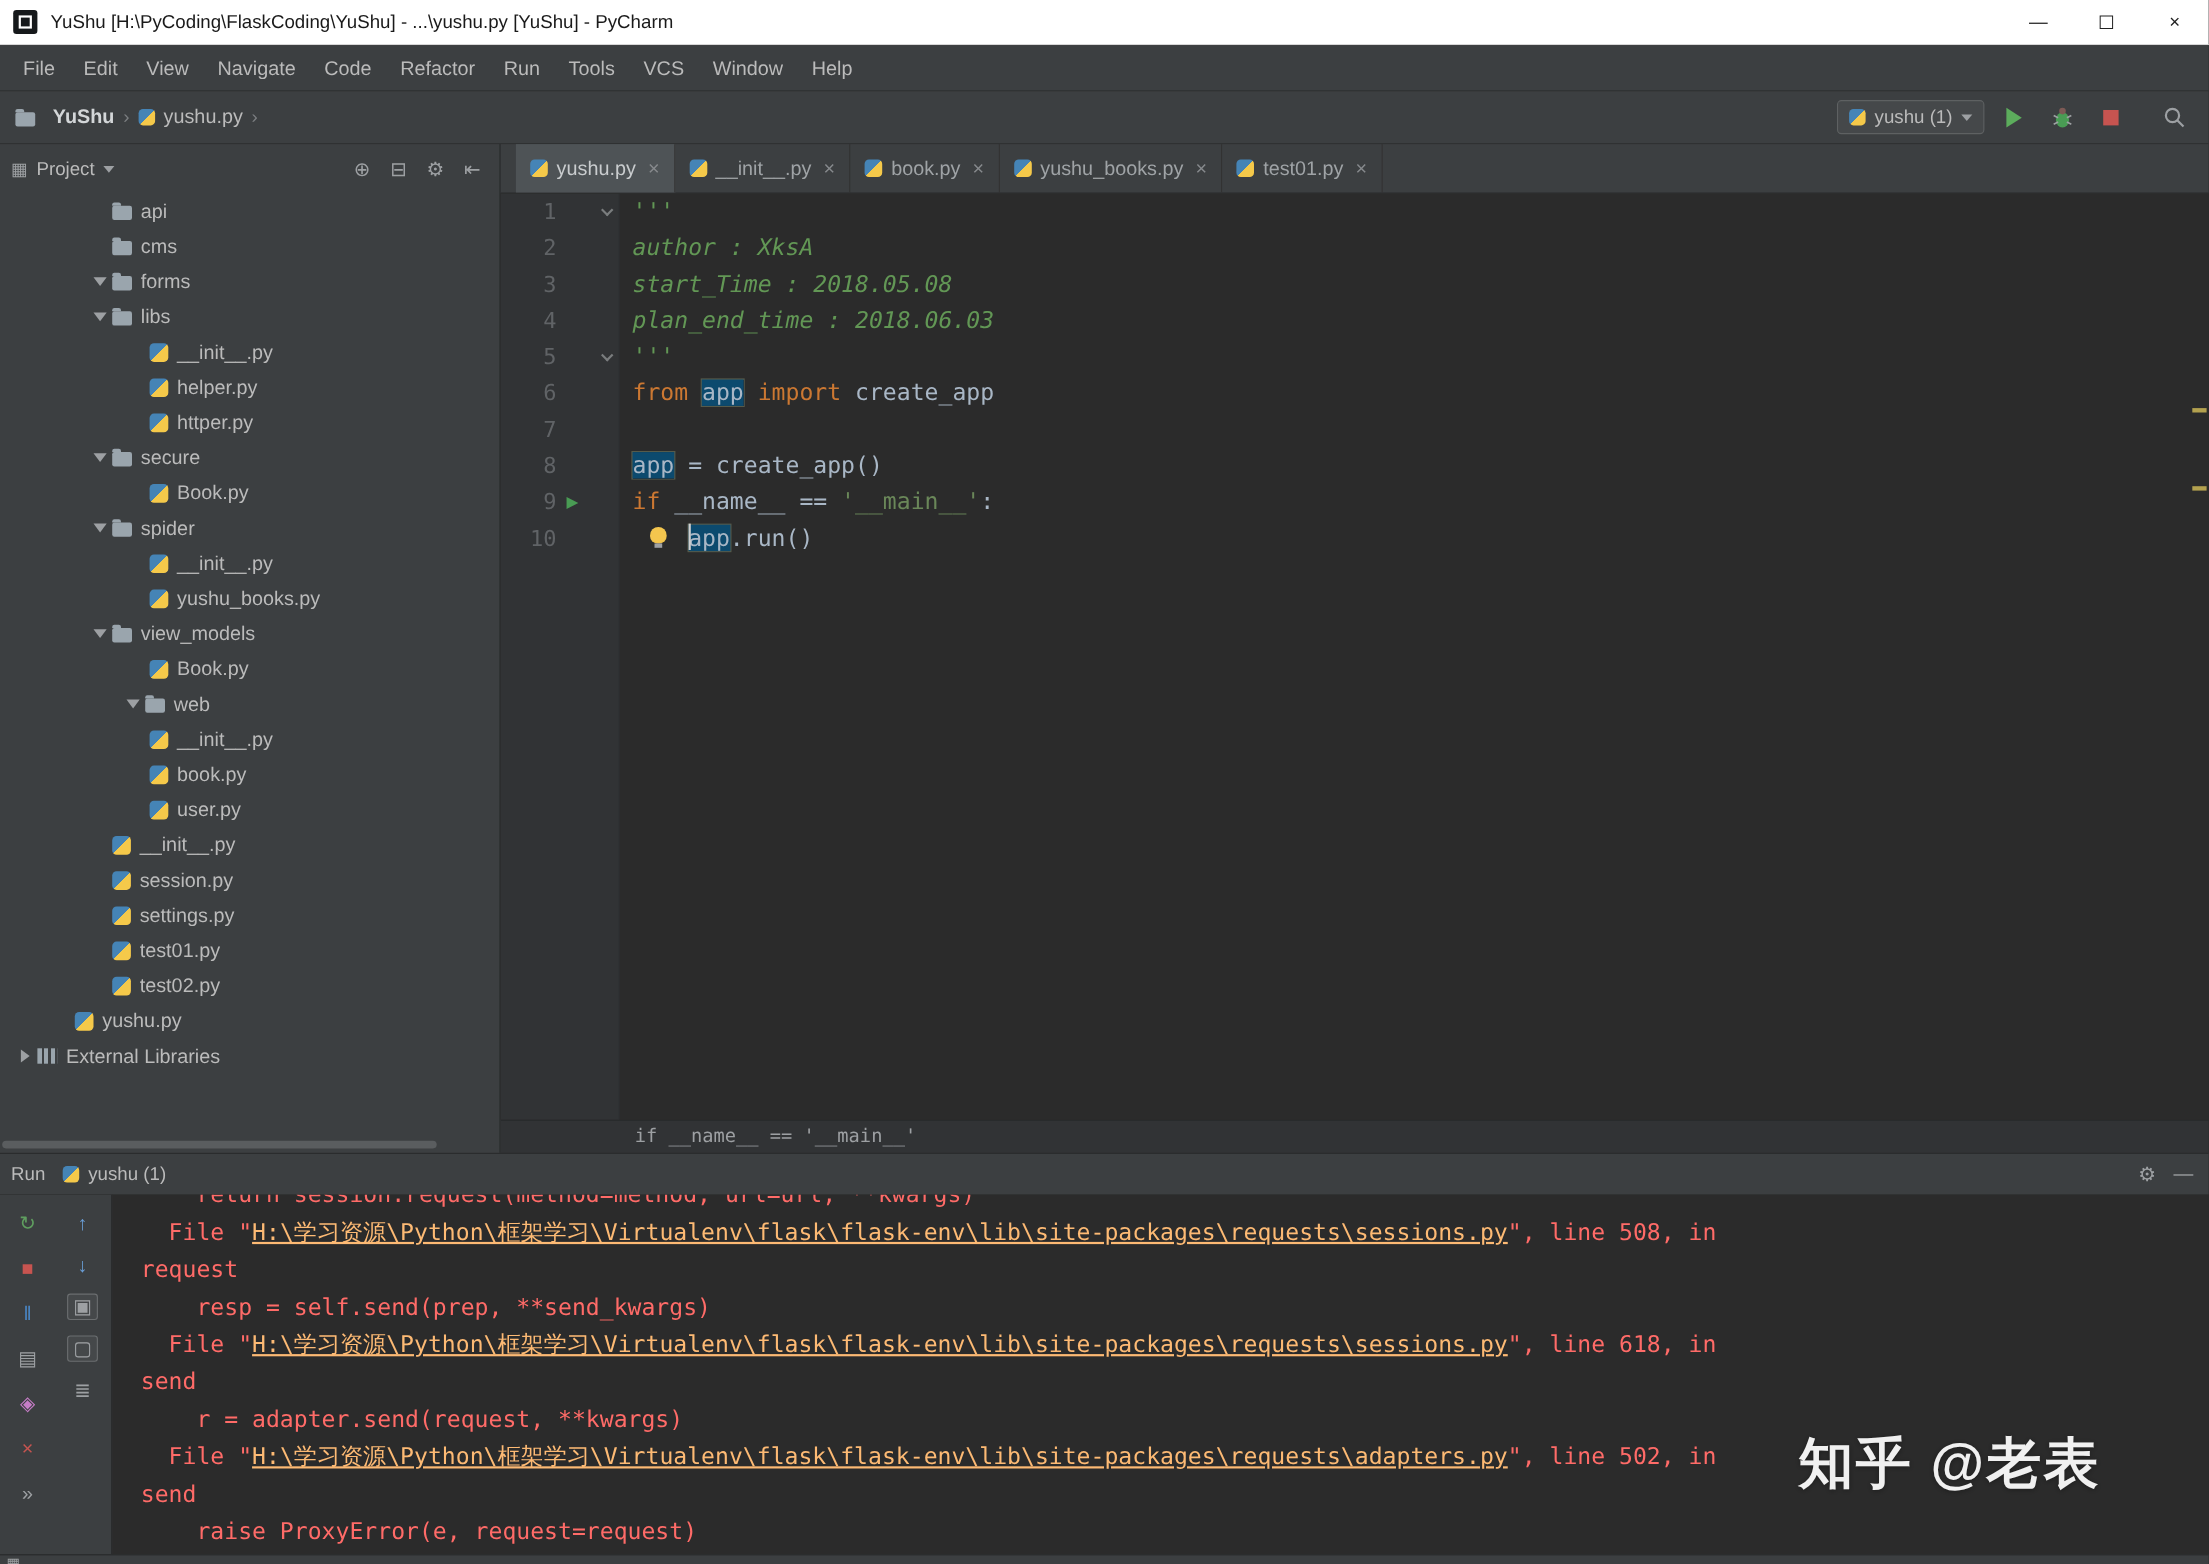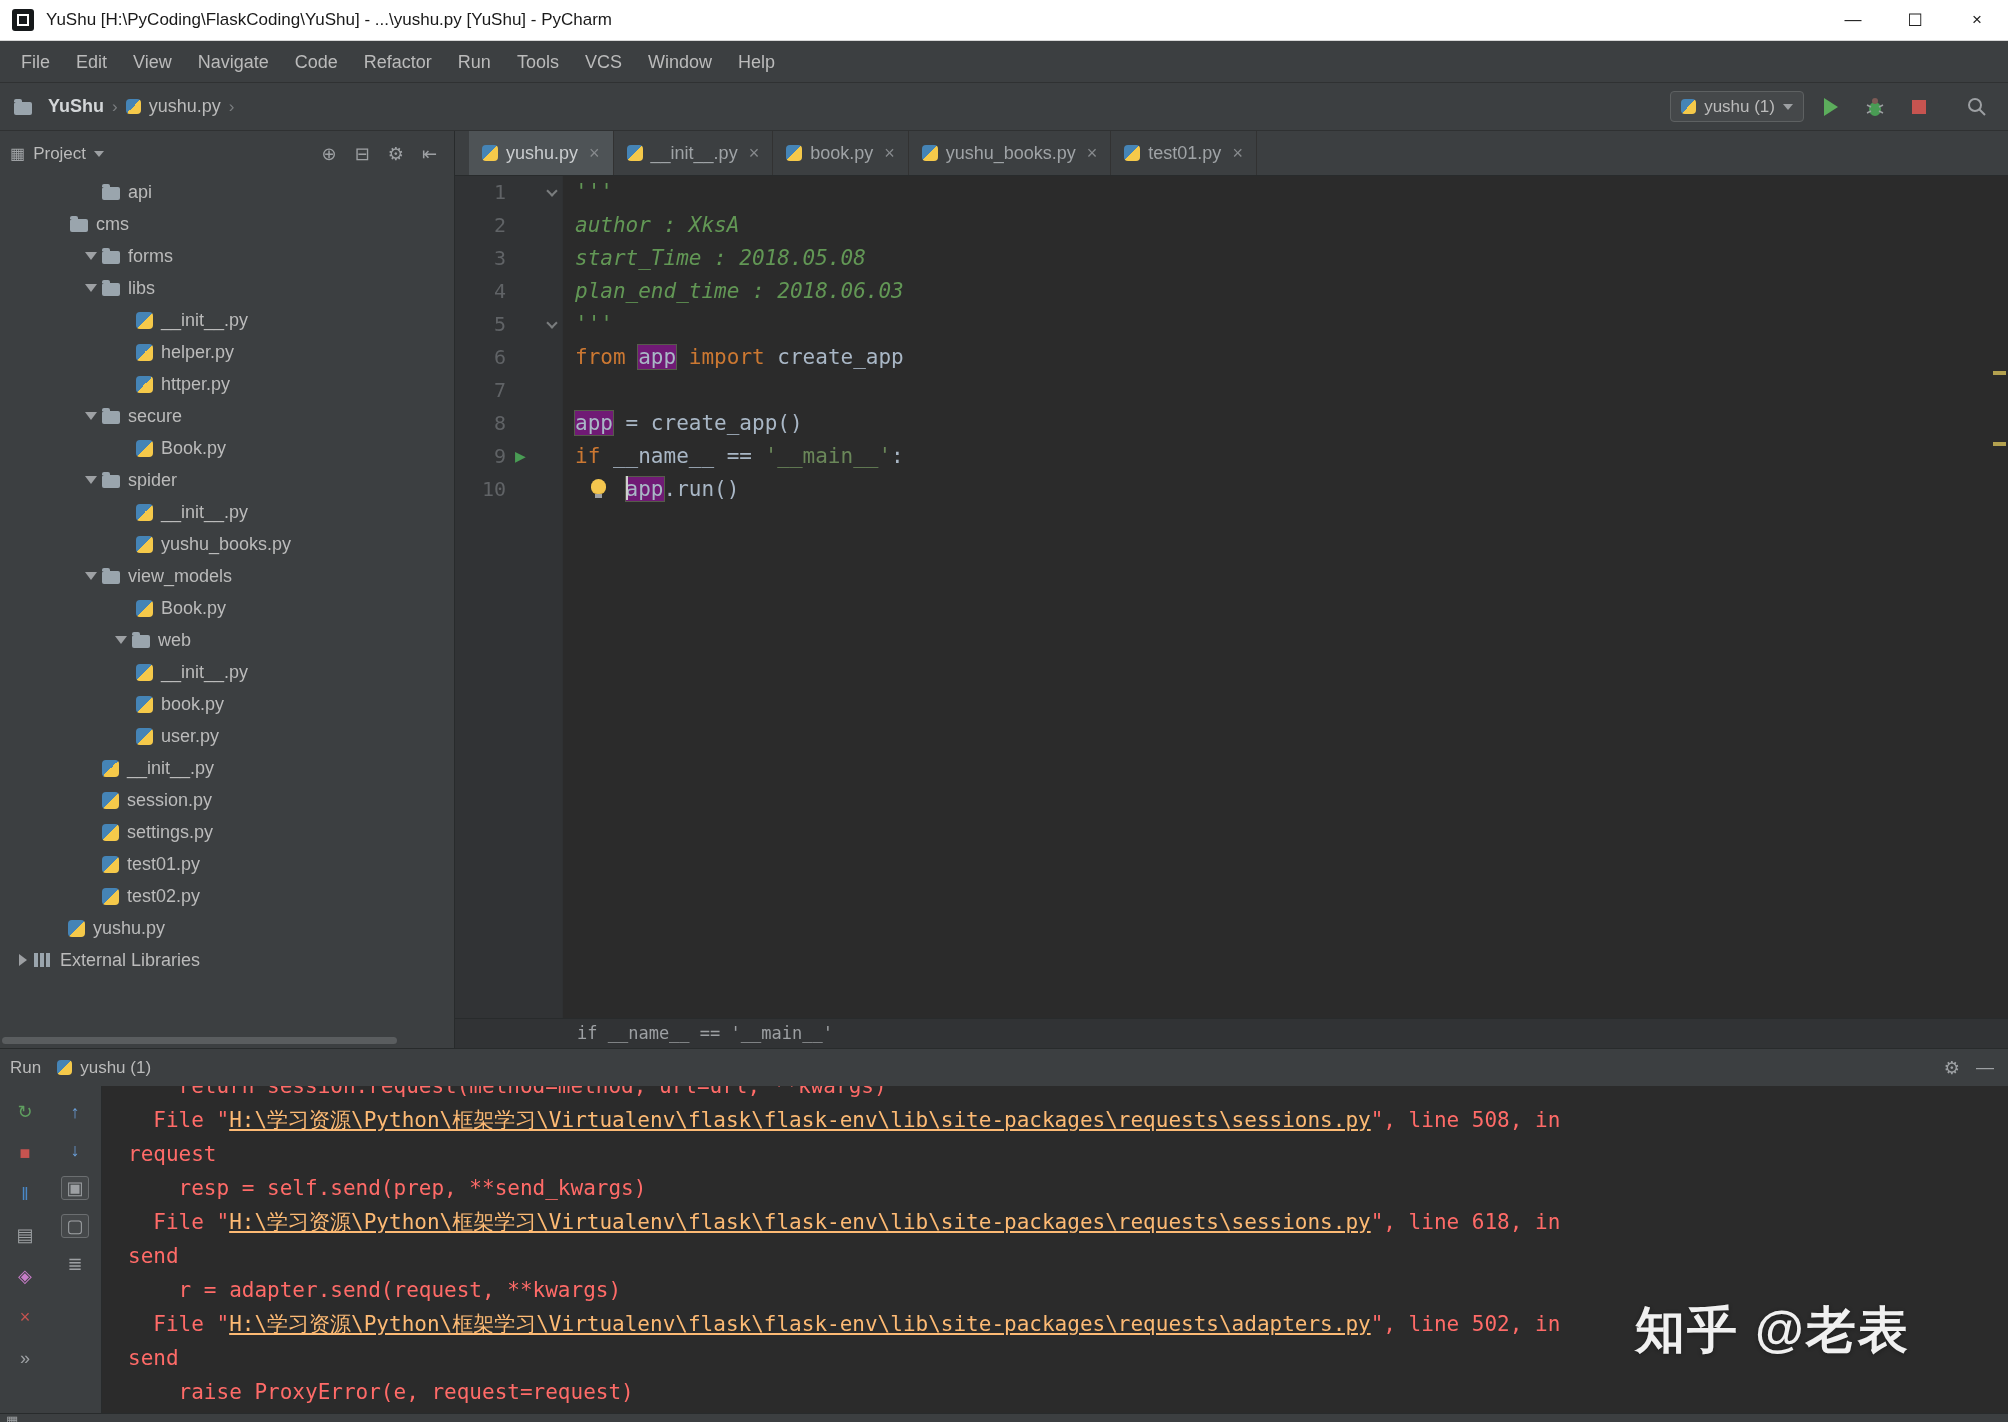--- a/index.html
+++ b/index.html
@@ -65,21 +65,21 @@
   .gutter-line{position:relative;height:33px;line-height:33px;}
   .lnum{position:absolute;right:56px;color:#606366;font-family:"DejaVu Sans Mono",monospace;font-size:20px;}
   .run-arrow{position:absolute;left:60px;color:#499c54;font-size:14px;}
   .fold-chev{position:absolute;right:6px;top:11px;width:8px;height:8px;border-right:2px solid #7a7d7e;border-bottom:2px solid #7a7d7e;transform:rotate(45deg);}
   .code{flex:1;padding-left:12px;font-family:"DejaVu Sans Mono",monospace;font-size:21px;color:#a9b7c6;}
   .code-line{height:33px;line-height:33px;white-space:pre;position:relative;}
   .tk.com{color:#629755;font-style:italic;}
   .tk.kw{color:#cc7832;}
   .tk.str{color:#6a8759;}
   .tk.def{color:#a9b7c6;}
-  .tk.hl{background:#701a75;box-shadow:0 0 0 1px #565b4b;text-align:right;}
+  .tk.hl{background:#0c4a6e;box-shadow:0 0 0 1px #565b4b;text-align:right;}
   .caret{display:inline-block;width:2px;height:24px;background:#d0d0d0;margin-right:-2px;vertical-align:middle;position:relative;top:-2px;}
   .bulb{position:absolute;left:16px;top:6px;width:15px;height:15px;background:radial-gradient(circle at 50% 40%,#f4c64e 65%,#d7a93c);border-radius:50% 50% 42% 42%;}
   .bulb::after{content:"";position:absolute;left:4px;bottom:-4px;width:7px;height:4px;background:#9da0a3;}
   .stripe{position:absolute;right:2px;width:13px;height:4px;background:#b3a14f;}
   .stripe.m1{top:195px;}
   .stripe.m2{top:266px;}
 
   .editor-bc{height:30px;background:#313335;border-top:1px solid #282b2c;color:#9da0a3;font-size:17px;line-height:29px;padding-left:122px;font-family:"DejaVu Sans Mono",monospace;}
 
   
@@ -192,21 +192,21 @@
           <div class="ph-btn">⚙</div>
           <div class="ph-btn">⇤</div>
         </div>
     </div>
     <div class="tree">
         <div class="tree-row" style="padding-left: 80px;">
           <span class="tree-arrow"></span>
           <span class="tree-icon icon-folder"></span>
           <span class="tree-label">api</span>
         </div>
-        <div class="tree-row" style="padding-left: 48px;">
+        <div class="tree-row" style="padding-left: 80px;">
           <span class="tree-arrow"></span>
           <span class="tree-icon icon-folder"></span>
           <span class="tree-label">cms</span>
         </div>
         <div class="tree-row" style="padding-left: 80px;">
           <span class="tree-arrow down"></span>
           <span class="tree-icon icon-folder"></span>
           <span class="tree-label">forms</span>
         </div>
         <div class="tree-row" style="padding-left: 80px;">

